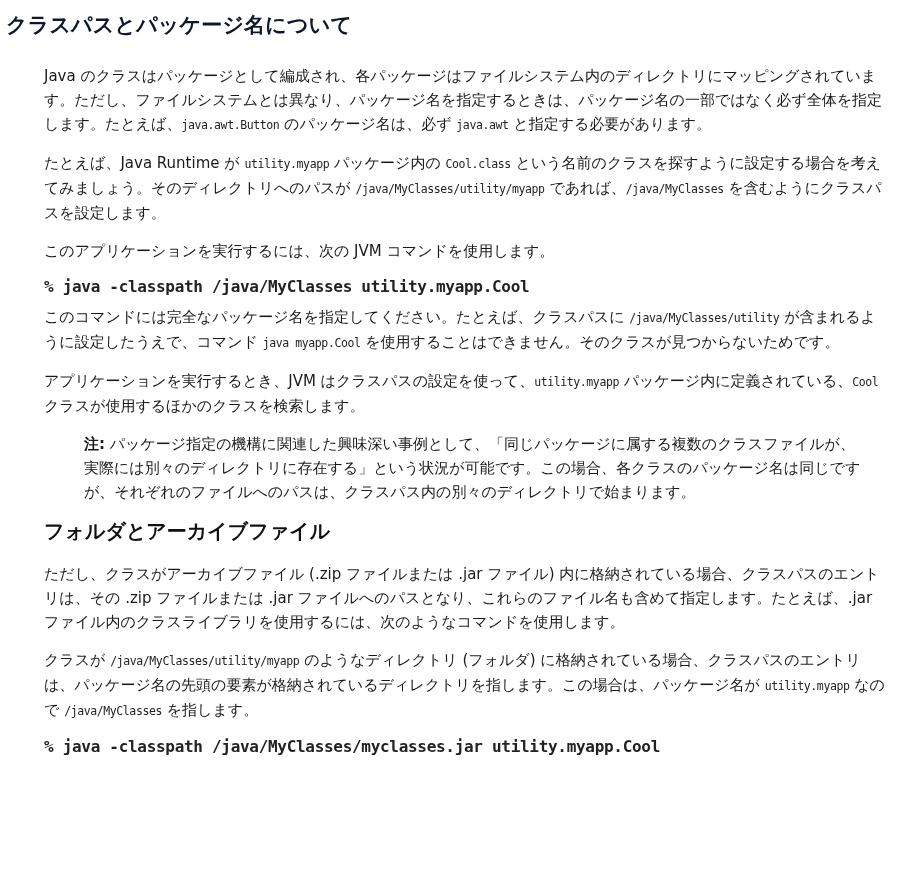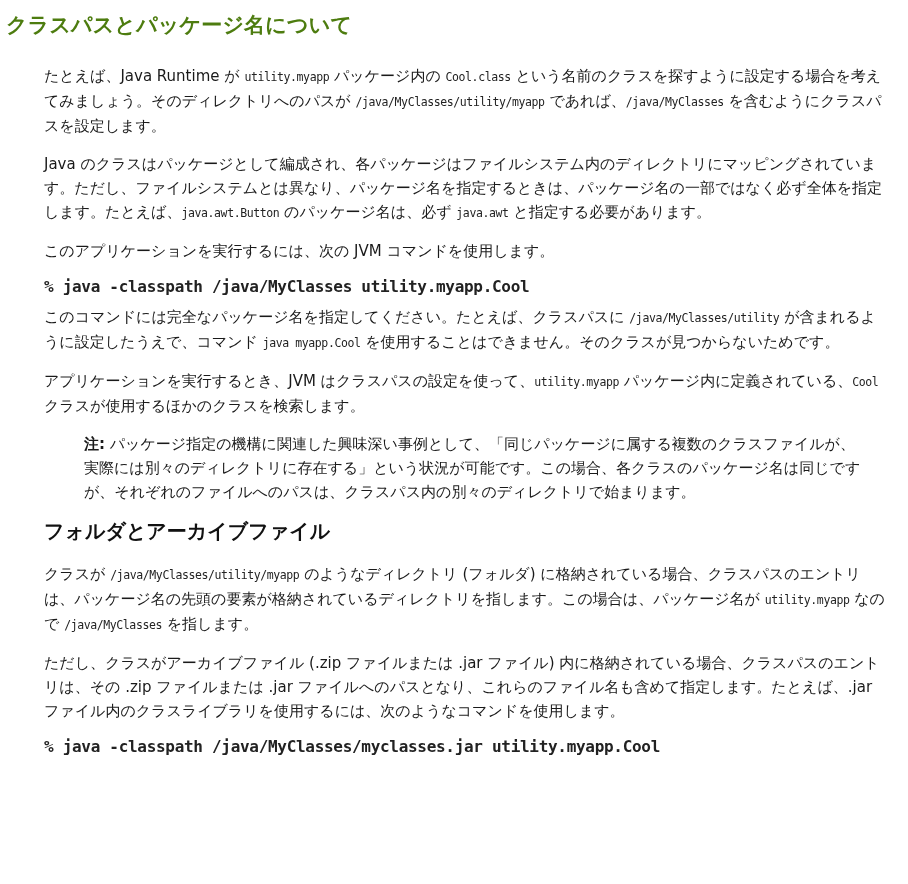--- a/index.html
+++ b/index.html
@@ -20,21 +20,21 @@
     }
     h1 {
       margin: 0;
       position: absolute;
       left: 6px;
       top: 10px;
       font-size: 21px;
       font-weight: bold;
       line-height: 30px;
       letter-spacing: 0.2px;
-      color: #4d7c0f;
+      color: #0f172a;
     }
     .content {
       position: absolute;
       left: 44px;
       top: 64px;
       width: 845px;
     }
     p {
       margin: 0 0 14px 0;
       font-size: 15px;
@@ -75,37 +75,37 @@
     }
   </style>
 </head>
 <body>
 
 <div class="page">
   <h1>クラスパスとパッケージ名について</h1>
 
   <div class="content">
 
+    <p><span>Java のクラスはパッケージとして編成され、各パッケージはファイルシステム内のディレクトリにマッピングされています。ただし、ファイルシステムとは異なり、パッケージ名を指定するときは、パッケージ名の一部ではなく必ず全体を指定します。たとえば、</span><code>java.awt.Button</code><span> のパッケージ名は、必ず </span><code>java.awt</code><span> と指定する必要があります。</span></p>
+
     <p><span>たとえば、Java Runtime が </span><code>utility.myapp</code><span> パッケージ内の </span><code>Cool.class</code><span> という名前のクラスを探すように設定する場合を考えてみましょう。そのディレクトリへのパスが </span><code>/java/MyClasses/utility/myapp</code><span> であれば、</span><code>/java/MyClasses</code><span> を含むようにクラスパスを設定します。</span></p>
-
-    <p><span>Java のクラスはパッケージとして編成され、各パッケージはファイルシステム内のディレクトリにマッピングされています。ただし、ファイルシステムとは異なり、パッケージ名を指定するときは、パッケージ名の一部ではなく必ず全体を指定します。たとえば、</span><code>java.awt.Button</code><span> のパッケージ名は、必ず </span><code>java.awt</code><span> と指定する必要があります。</span></p>
 
     <p>このアプリケーションを実行するには、次の JVM コマンドを使用します。</p>
 
     <div class="cmd">% java -classpath /java/MyClasses utility.myapp.Cool</div>
 
     <p><span>このコマンドには完全なパッケージ名を指定してください。たとえば、クラスパスに </span><code>/java/MyClasses/utility</code><span> が含まれるように設定したうえで、コマンド </span><code>java myapp.Cool</code><span> を使用することはできません。そのクラスが見つからないためです。</span></p>
 
     <p><span>アプリケーションを実行するとき、JVM はクラスパスの設定を使って、</span><code>utility.myapp</code><span> パッケージ内に定義されている、</span><code>Cool</code><span> クラスが使用するほかのクラスを検索します。</span></p>
 
 
     <div class="note"><b>注:</b><span> パッケージ指定の機構に関連した興味深い事例として、「同じパッケージに属する複数のクラスファイルが、実際には別々のディレクトリに存在する」という状況が可能です。この場合、各クラスのパッケージ名は同じですが、それぞれのファイルへのパスは、クラスパス内の別々のディレクトリで始まります。</span></div>
 
     <h2>フォルダとアーカイブファイル</h2>
 
+    <p>ただし、クラスがアーカイブファイル (.zip ファイルまたは .jar ファイル) 内に格納されている場合、クラスパスのエントリは、その .zip ファイルまたは .jar ファイルへのパスとなり、これらのファイル名も含めて指定します。たとえば、.jar ファイル内のクラスライブラリを使用するには、次のようなコマンドを使用します。</p>
+
     <p><span>クラスが </span><code>/java/MyClasses/utility/myapp</code><span> のようなディレクトリ (フォルダ) に格納されている場合、クラスパスのエントリは、パッケージ名の先頭の要素が格納されているディレクトリを指します。この場合は、パッケージ名が </span><code>utility.myapp</code><span> なので </span><code>/java/MyClasses</code><span> を指します。</span></p>
-
-    <p>ただし、クラスがアーカイブファイル (.zip ファイルまたは .jar ファイル) 内に格納されている場合、クラスパスのエントリは、その .zip ファイルまたは .jar ファイルへのパスとなり、これらのファイル名も含めて指定します。たとえば、.jar ファイル内のクラスライブラリを使用するには、次のようなコマンドを使用します。</p>
 
     <div class="cmd">% java -classpath /java/MyClasses/myclasses.jar utility.myapp.Cool</div>
 
   </div>
 </div>
 
 </body></html>

